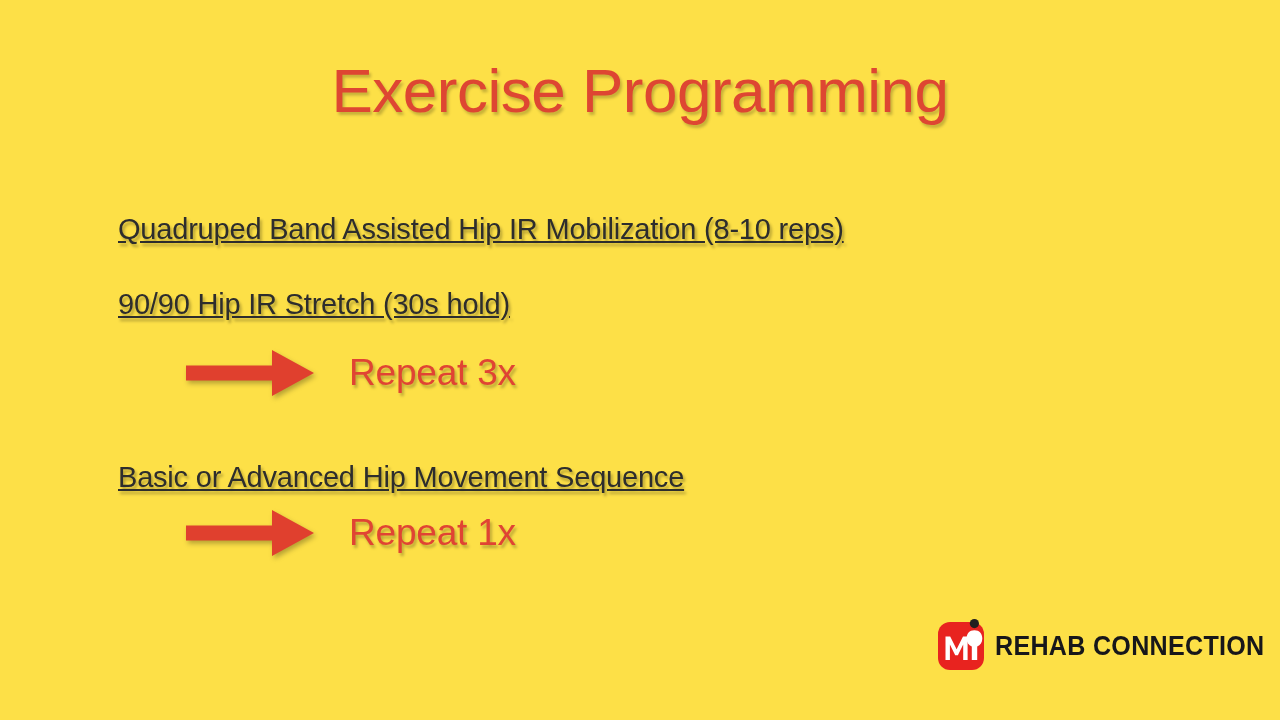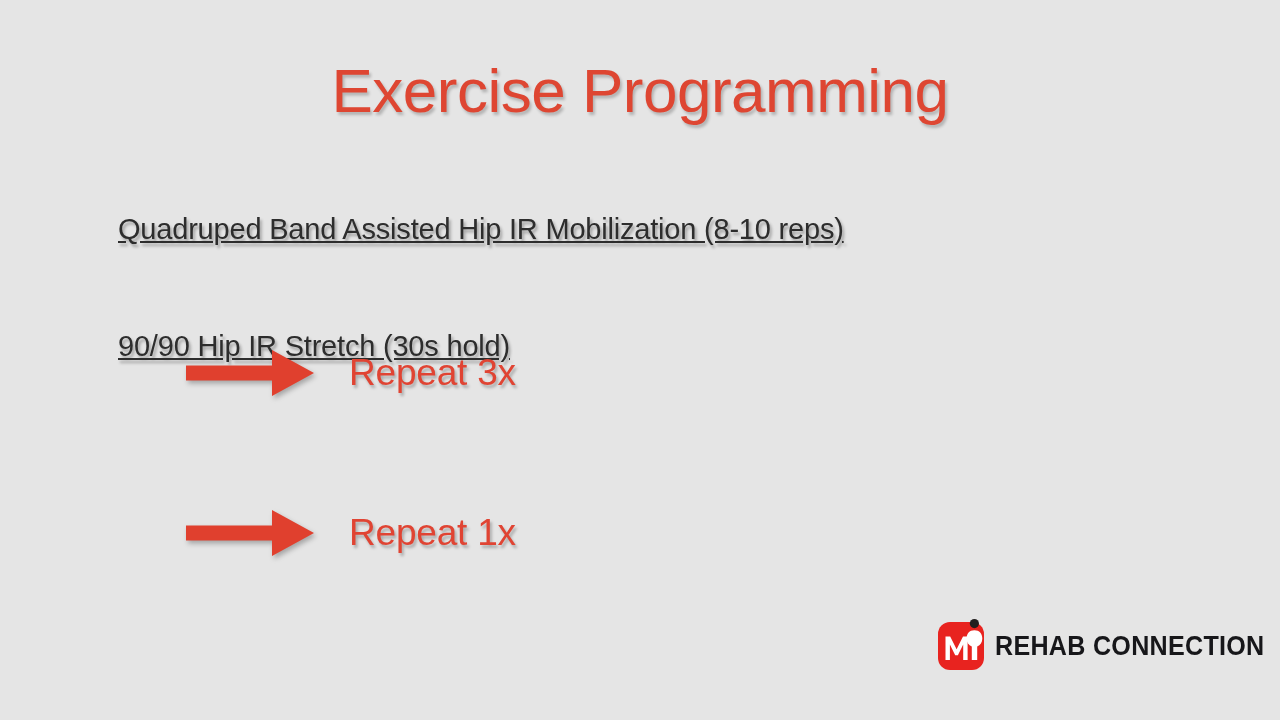--- a/index.html
+++ b/index.html
@@ -12,21 +12,21 @@
     height: 720px;
     background: #ffffff;
     font-family: "Liberation Sans", sans-serif;
     overflow: hidden;
   }
 
   .slide {
     position: relative;
     width: 1280px;
     height: 720px;
-    background: #e5e5e5;
+    background: #fde047;
   }
 
   
   .slide-title {
     position: absolute;
     left: 0;
     top: 58px;
     width: 1280px;
     text-align: center;
     font-size: 62px;
@@ -45,21 +45,21 @@
     font-size: 29px;
     font-weight: 400;
     line-height: 1.1;
     letter-spacing: -0.2px;
     color: #2d2d2d;
     text-shadow: 2px 3px 3px rgba(0,0,0,0.30);
     white-space: nowrap;
     text-decoration: underline;
   }
   .line-1 { top: 214px; }
-  .line-2 { top: 289px; margin-top: 42px; }
+  .line-2 { top: 289px; }
   .line-3 { top: 462px; }
 
   
   .repeat-row {
     position: absolute;
     left: 186px;
     display: flex;
     align-items: center;
   }
   .repeat-row-1 { top: 350px; }
@@ -129,20 +129,21 @@
 
   <div class="repeat-row repeat-row-1">
     <span class="arrow-icon">
       <svg viewBox="0 0 128 46" xmlns="http://www.w3.org/2000/svg" aria-hidden="true">
         <path d="M0 15.5 H86 V0 L128 23 L86 46 V30.5 H0 Z" fill="#e0402e"></path>
       </svg>
     </span>
     <span class="repeat-label">Repeat 3x</span>
   </div>
 
+  <div class="body-line line-3">Basic or Advanced Hip Movement Sequence</div>
 
   <div class="repeat-row repeat-row-2">
     <span class="arrow-icon">
       <svg viewBox="0 0 128 46" xmlns="http://www.w3.org/2000/svg" aria-hidden="true">
         <path d="M0 15.5 H86 V0 L128 23 L86 46 V30.5 H0 Z" fill="#e0402e"></path>
       </svg>
     </span>
     <span class="repeat-label">Repeat 1x</span>
   </div>
 

